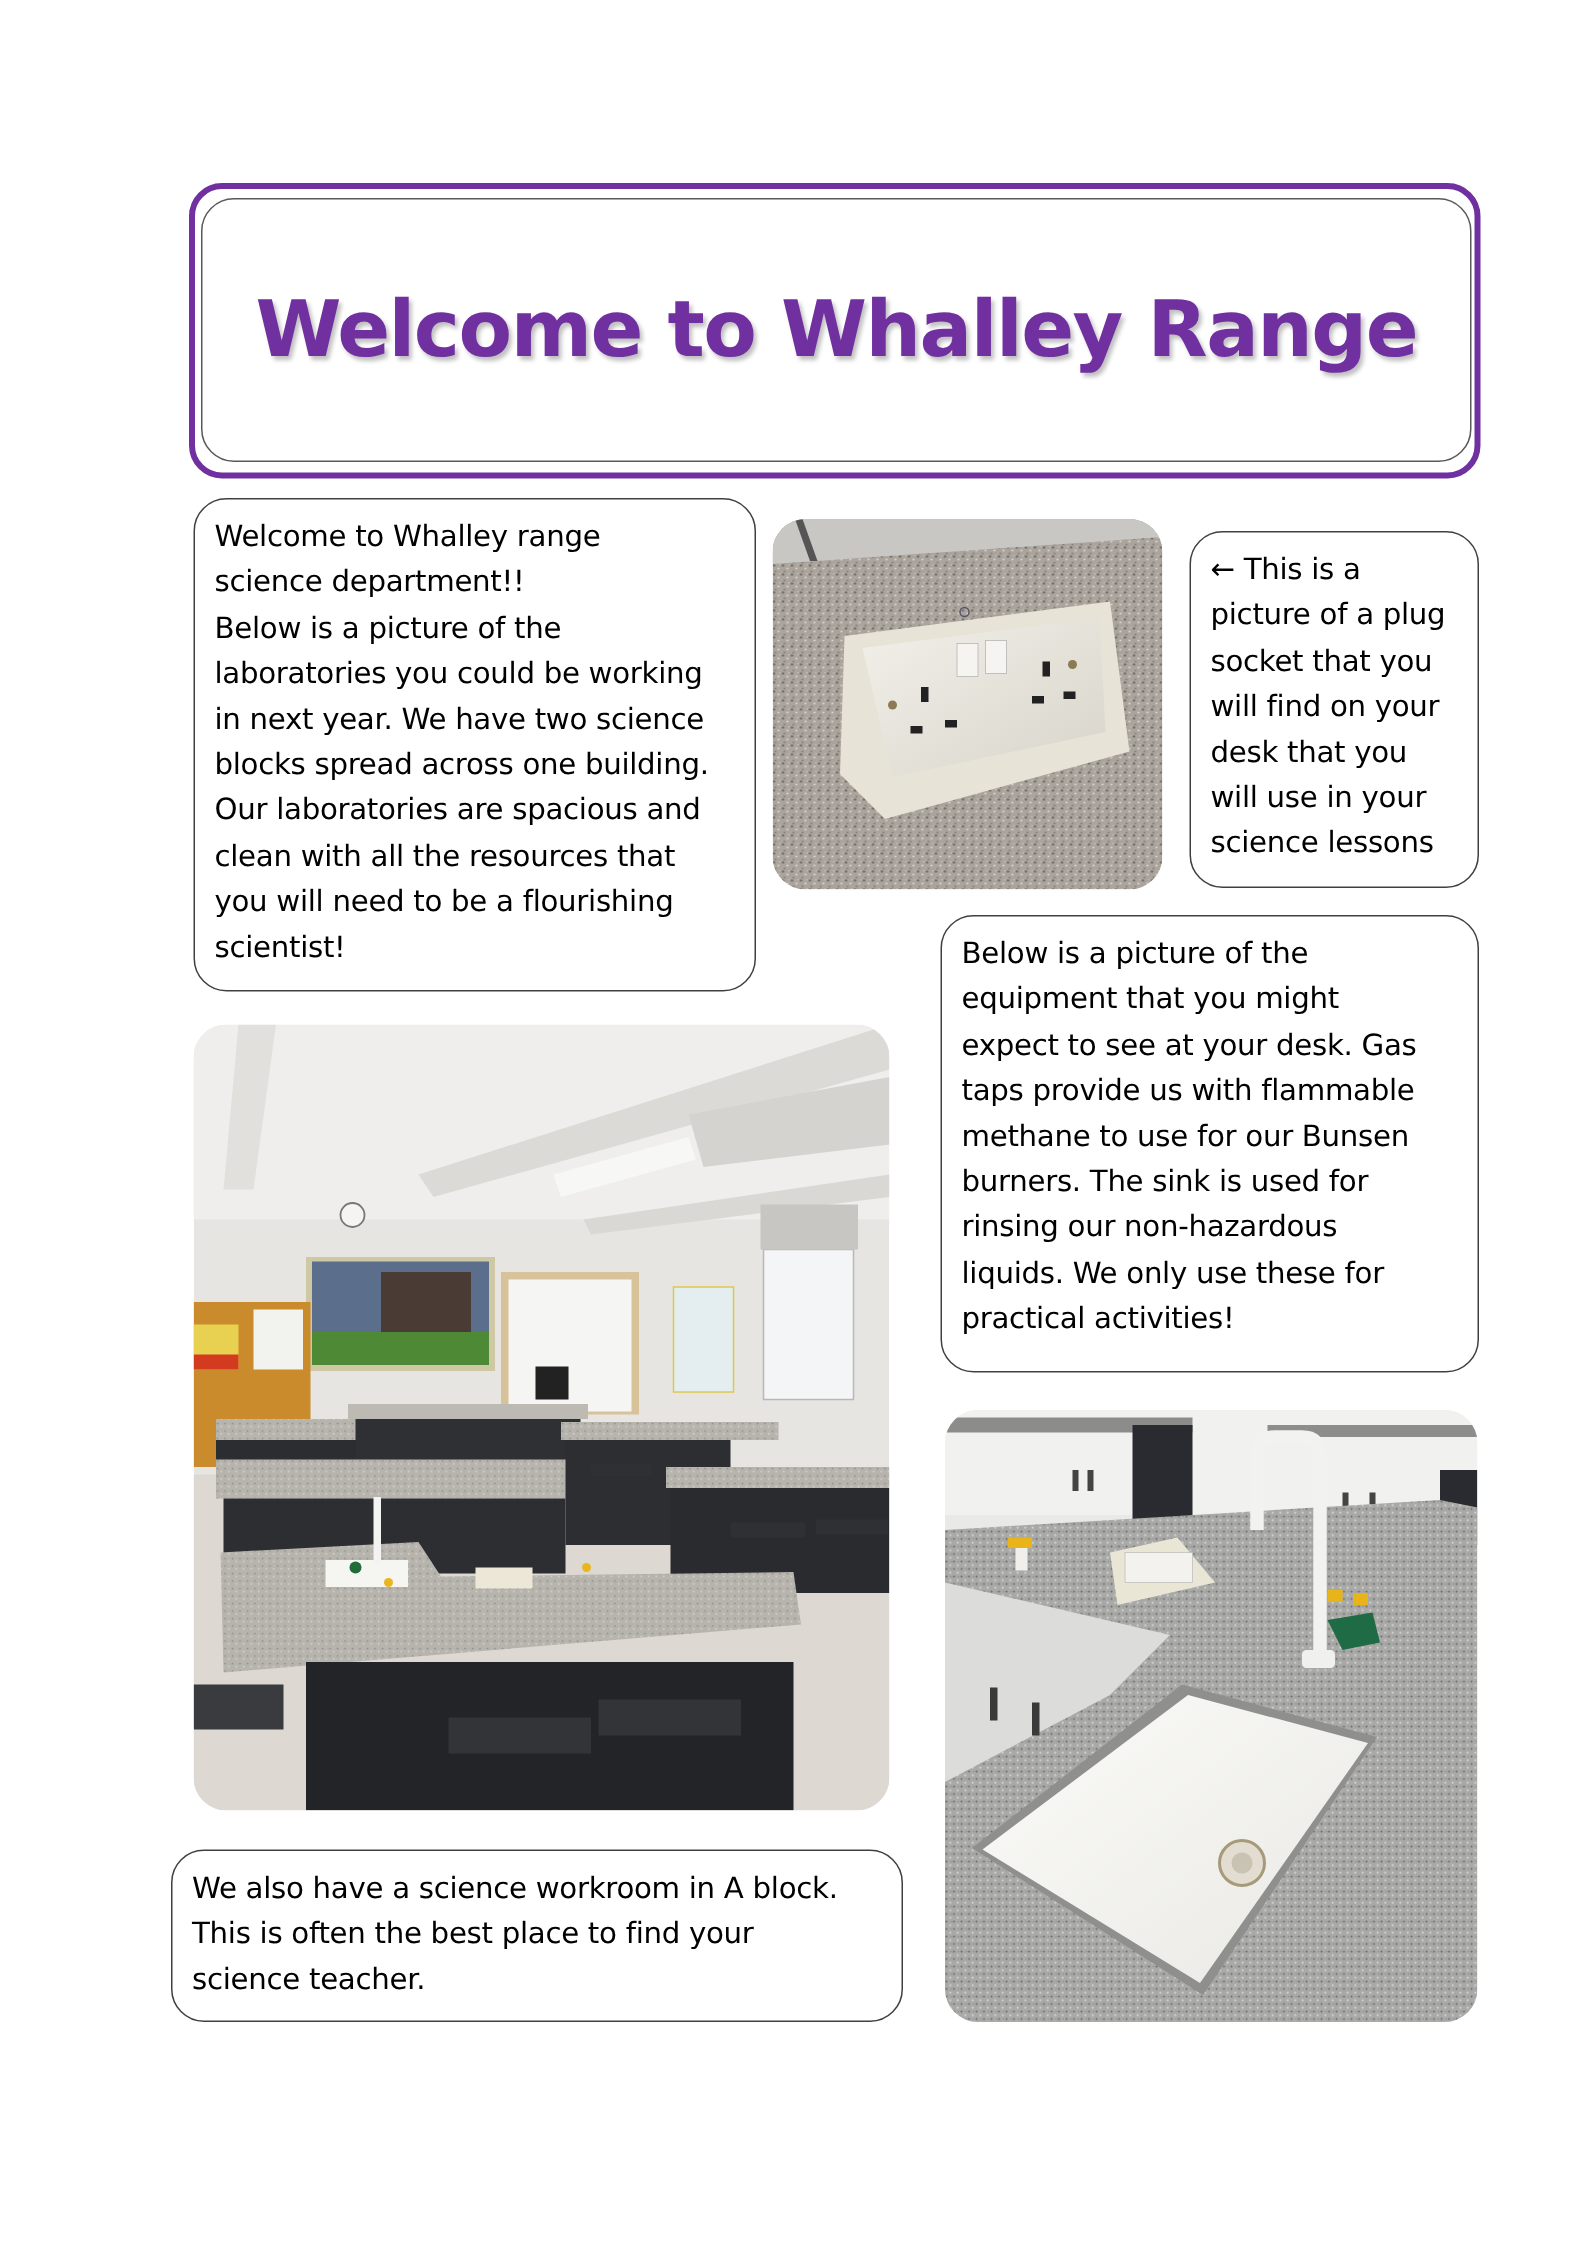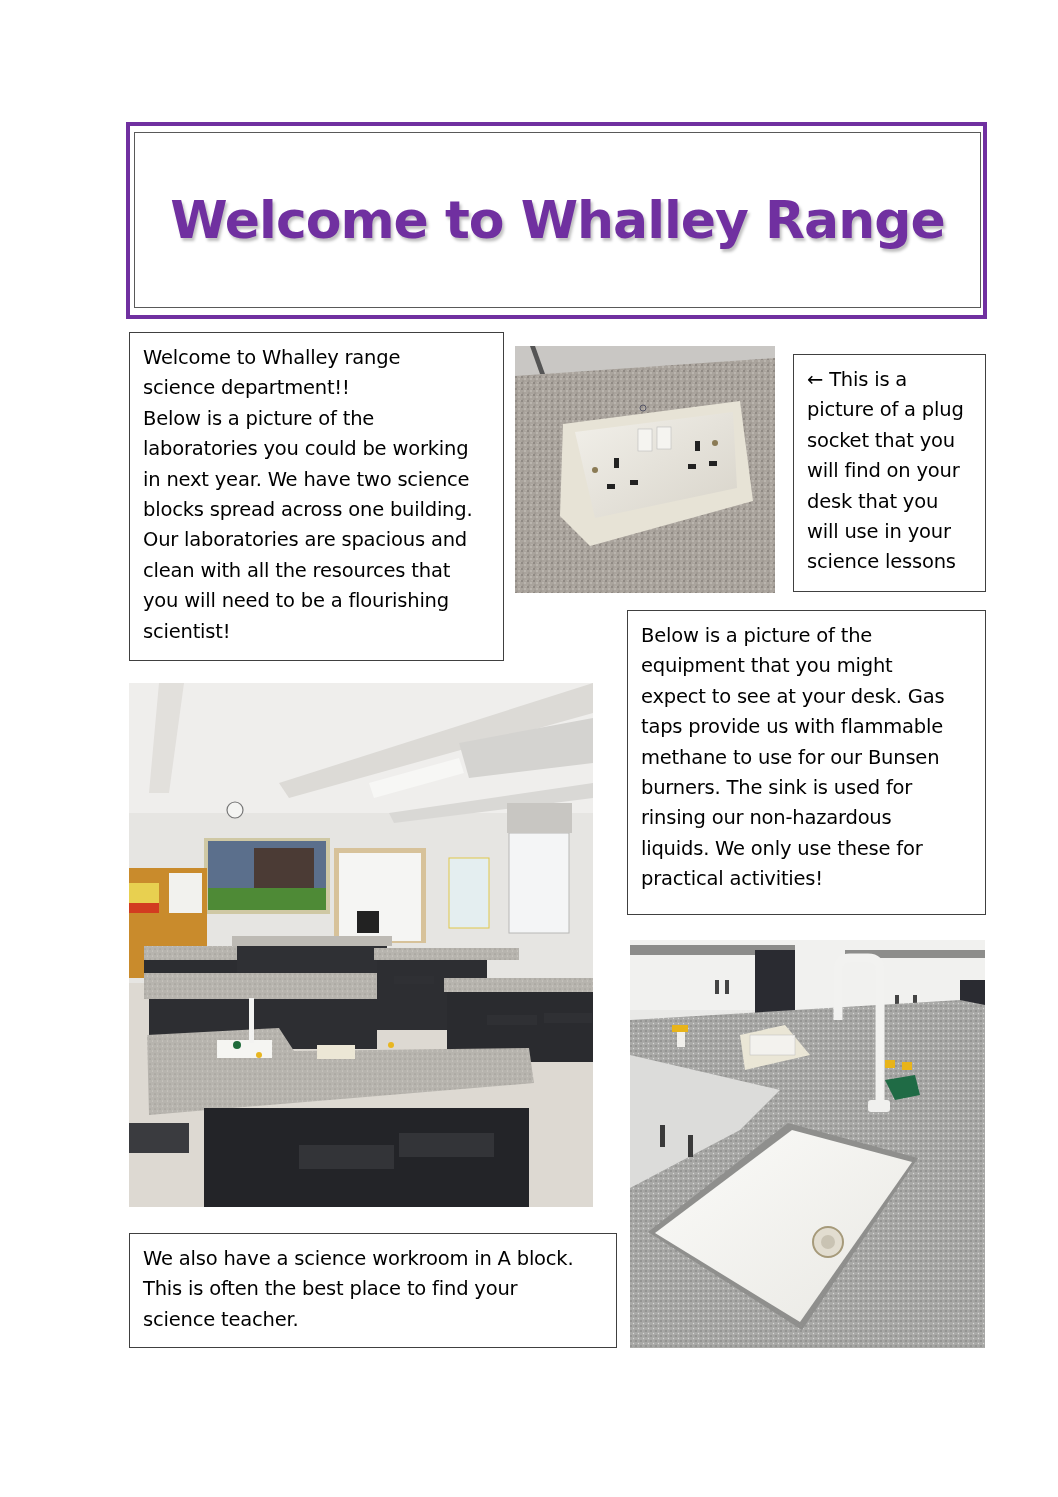--- a/index.html
+++ b/index.html
@@ -8,21 +8,21 @@
       background: #ffffff;
     }
     body {
       width: 1058px;
       height: 1497px;
       position: relative;
       overflow: hidden;
       font-family: "Liberation Sans", "DejaVu Sans", sans-serif;
       color: #000;
     }
-    .abs { position: absolute; box-sizing: border-box; }
+    .abs { position: absolute; box-sizing: border-box; border-radius: 22px; }
 
     
     .title-outer {
       left: 126px; top: 122px; width: 861px; height: 197px;
       border: 4px solid #7030a0;
       background: #fff;
     }
     .title-inner {
       left: 134px; top: 132px; width: 847px; height: 176px;
       border: 1px solid #595959;
@@ -49,21 +49,21 @@
       line-height: 30.4px;
       color: #000;
       padding: 10px 12px 8px 13px;
       letter-spacing: -0.2px;
     }
     .textbox p { margin: 0; white-space: pre-line; }
 
     .box-intro   { left: 129px; top: 332px; width: 375px; height: 329px; }
     .box-plug    { left: 793px; top: 354px; width: 193px; height: 238px; padding-left: 13px; }
     .box-equip   { left: 627px; top: 610px; width: 359px; height: 305px; }
-    .box-workroom{ left: 129px; top: 1233px; width: 488px; height: 115px; }
+    .box-workroom{ left: 114px; top: 1233px; width: 488px; height: 115px; }
 
     
     .photo { overflow: hidden; }
     .photo svg { display: block; width: 100%; height: 100%; }
     .photo-plug  { left: 515px; top: 346px; width: 260px; height: 247px; }
     .photo-lab   { left: 129px; top: 683px; width: 464px; height: 524px; }
     .photo-sink  { left: 630px; top: 940px; width: 355px; height: 408px; }
   </style>
 </head>
 <body>

